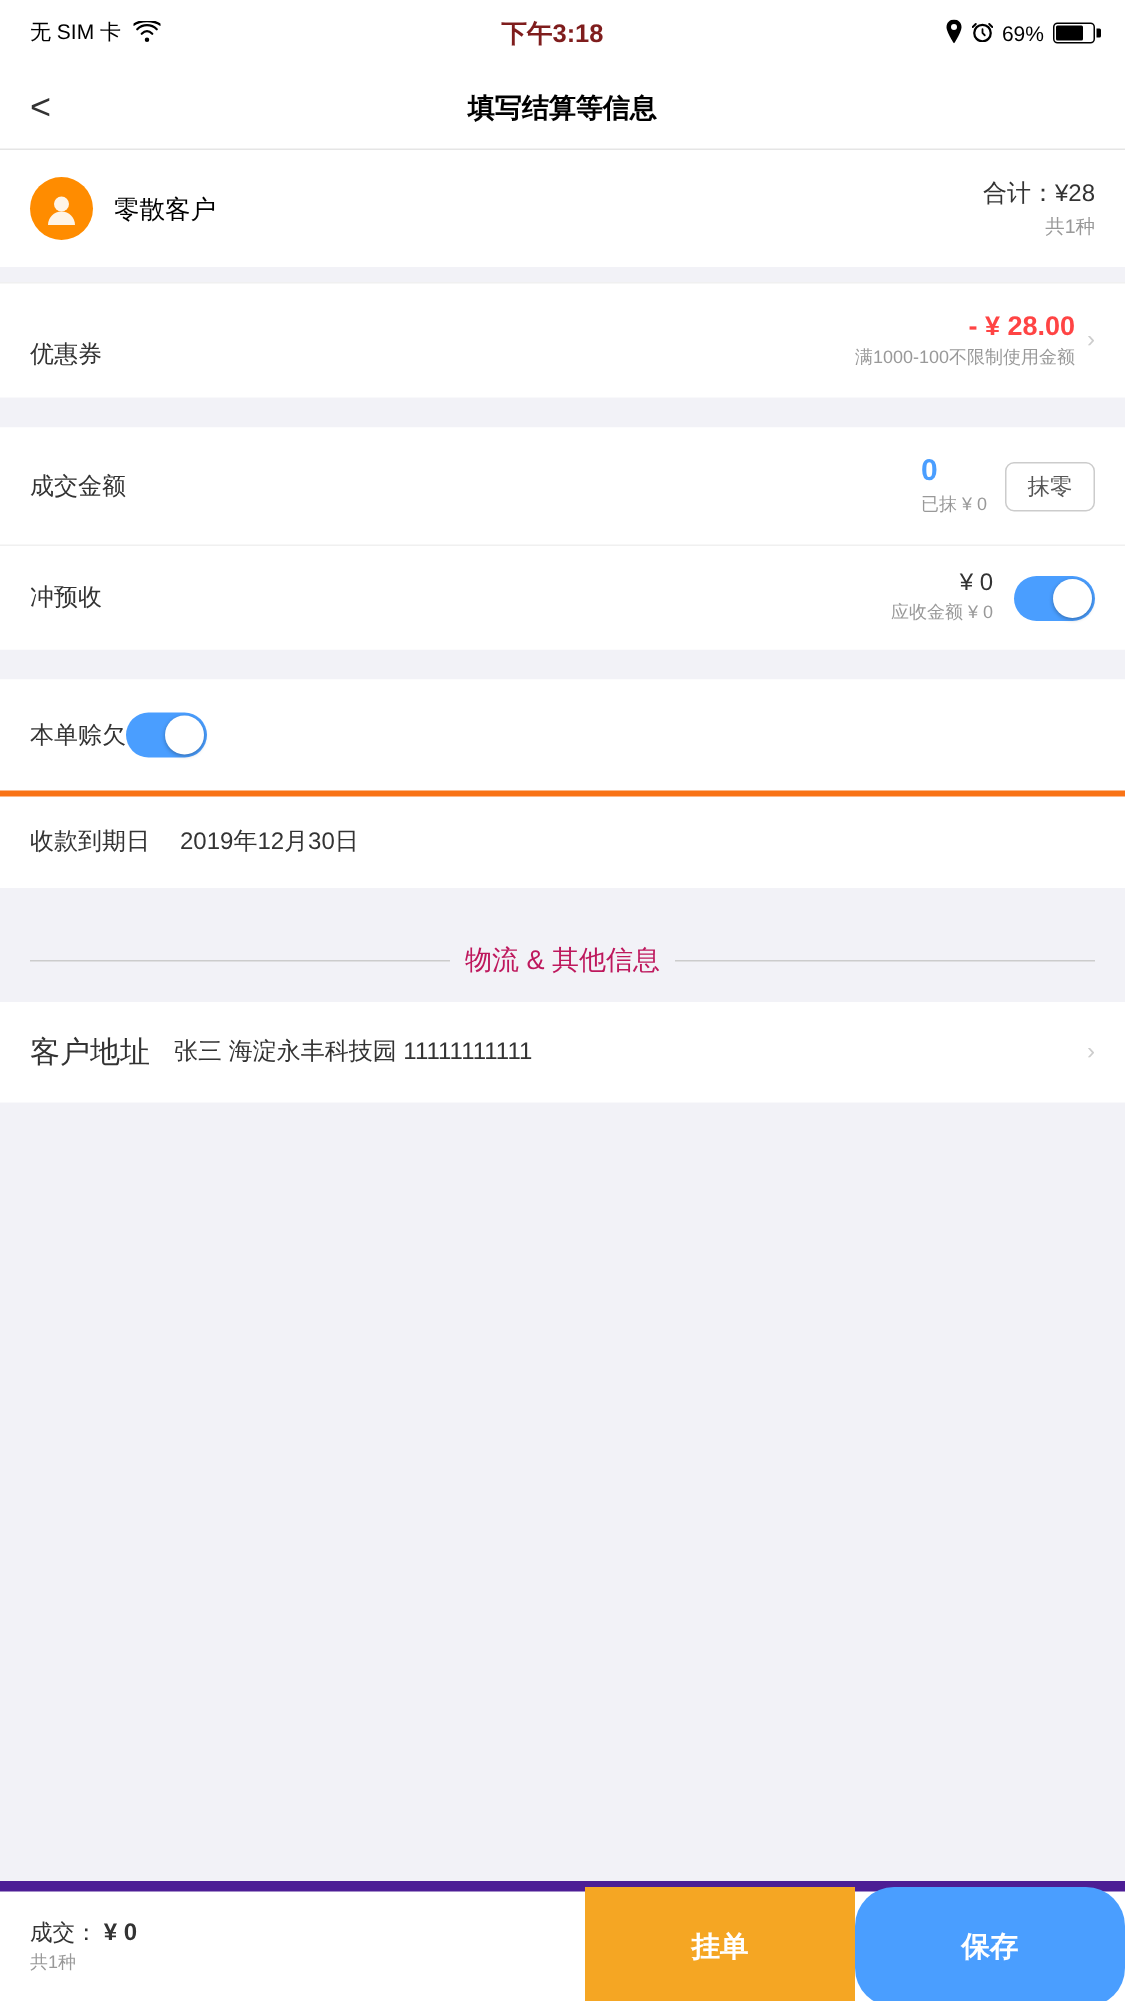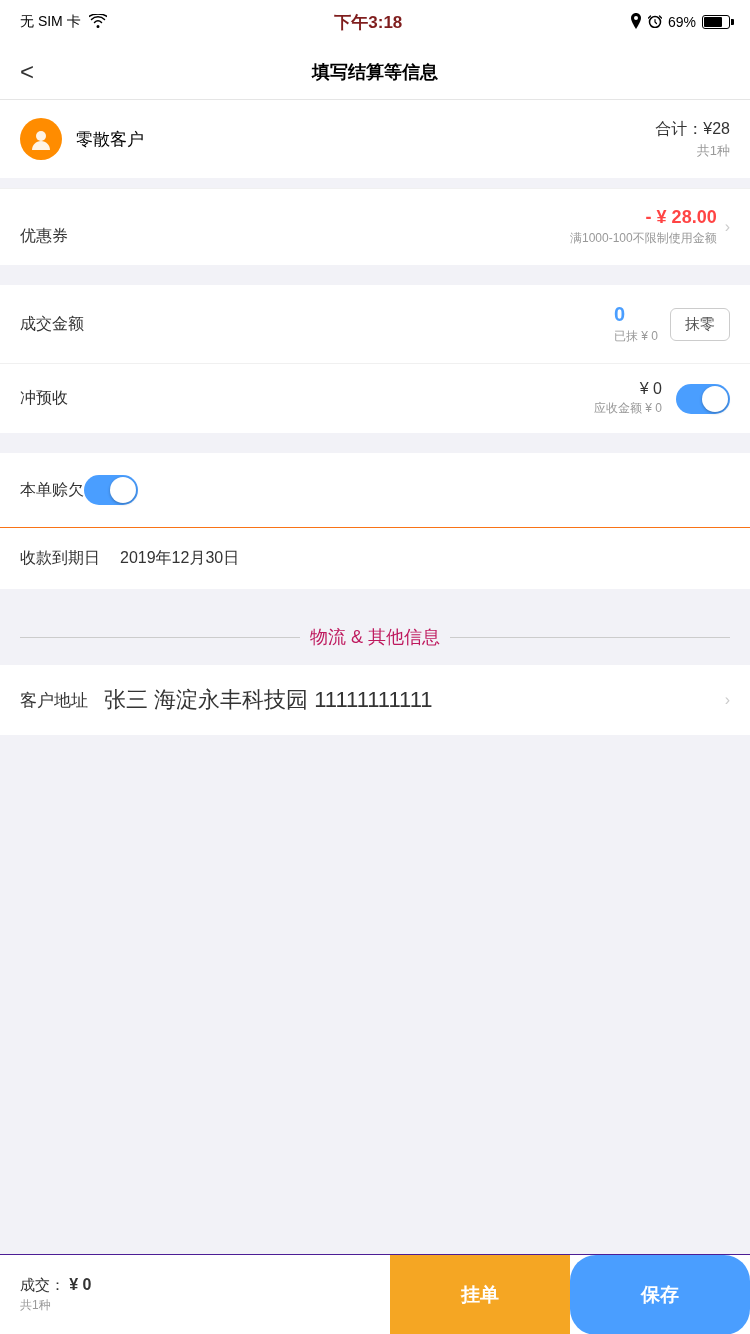--- a/index.html
+++ b/index.html
@@ -173,21 +173,21 @@
       padding: 22px 20px;
       background: #fff;
     }
 
     
     .due-date-row {
       display: flex;
       align-items: center;
       padding: 20px 20px;
       background: #fff;
-      border-top: 1px solid #f97316;
+      border-top: 4px solid #f97316;
       gap: 20px;
     }
     .due-date-label { font-size: 16px; color: #333; }
     .due-date-value { font-size: 16px; color: #333; }
 
     
     .logistics-header {
       background: #f2f2f7;
       padding: 16px 20px;
       text-align: center;
@@ -205,35 +205,35 @@
 
     
     .address-row {
       display: flex;
       align-items: center;
       justify-content: space-between;
       padding: 20px 20px;
       background: #fff;
       gap: 16px;
     }
-    .address-label { font-size: 17px; color: #333; flex-shrink: 0; }
-    .address-value { font-size: 22px; color: #333; flex: 1; }
+    .address-label { font-size: 20px; color: #333; flex-shrink: 0; }
+    .address-value { font-size: 16px; color: #333; flex: 1; }
     .address-chevron { font-size: 16px; color: #ccc; flex-shrink: 0; }
 
     
     .bottom-bar {
       position: fixed;
       bottom: 0;
       left: 0;
       width: 750px;
       height: 80px;
       background: #fff;
       display: flex;
       align-items: center;
-      border-top: 1px solid #4c1d95;
+      border-top: 7px solid #4c1d95;
     }
     .bottom-info {
       flex: 1;
       padding: 0 20px;
     }
     .bottom-deal { font-size: 15px; color: #333; }
     .bottom-deal strong { font-size: 16px; }
     .bottom-count { font-size: 12px; color: #999; margin-top: 2px; }
     .bottom-btn {
       width: 180px;

